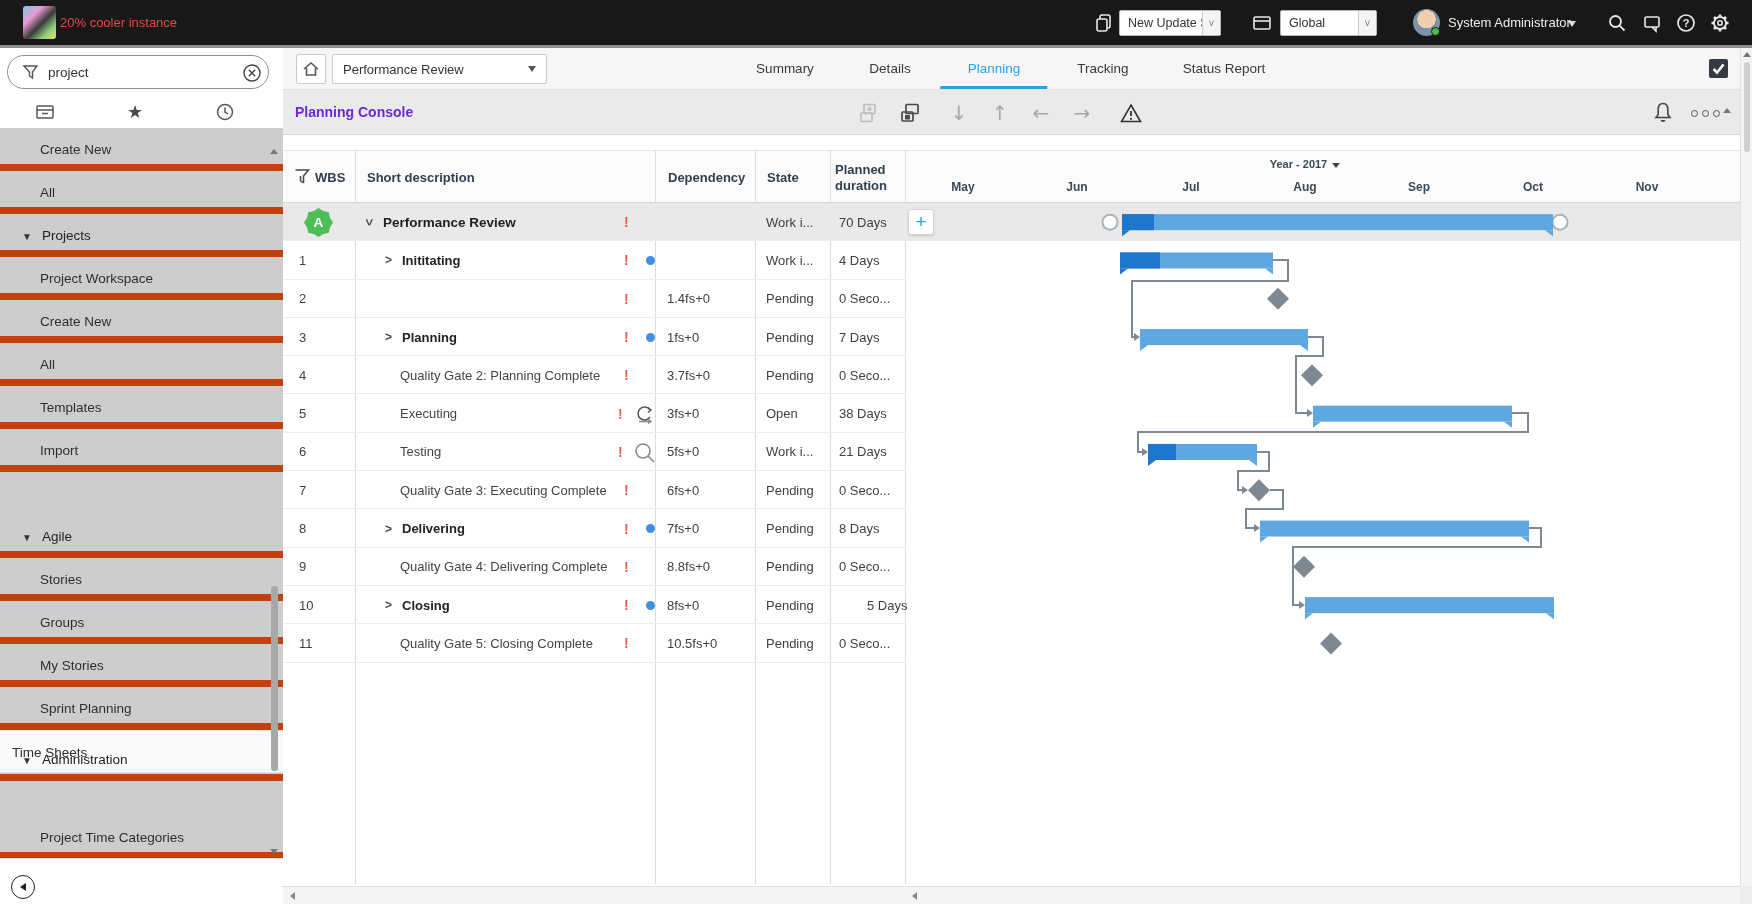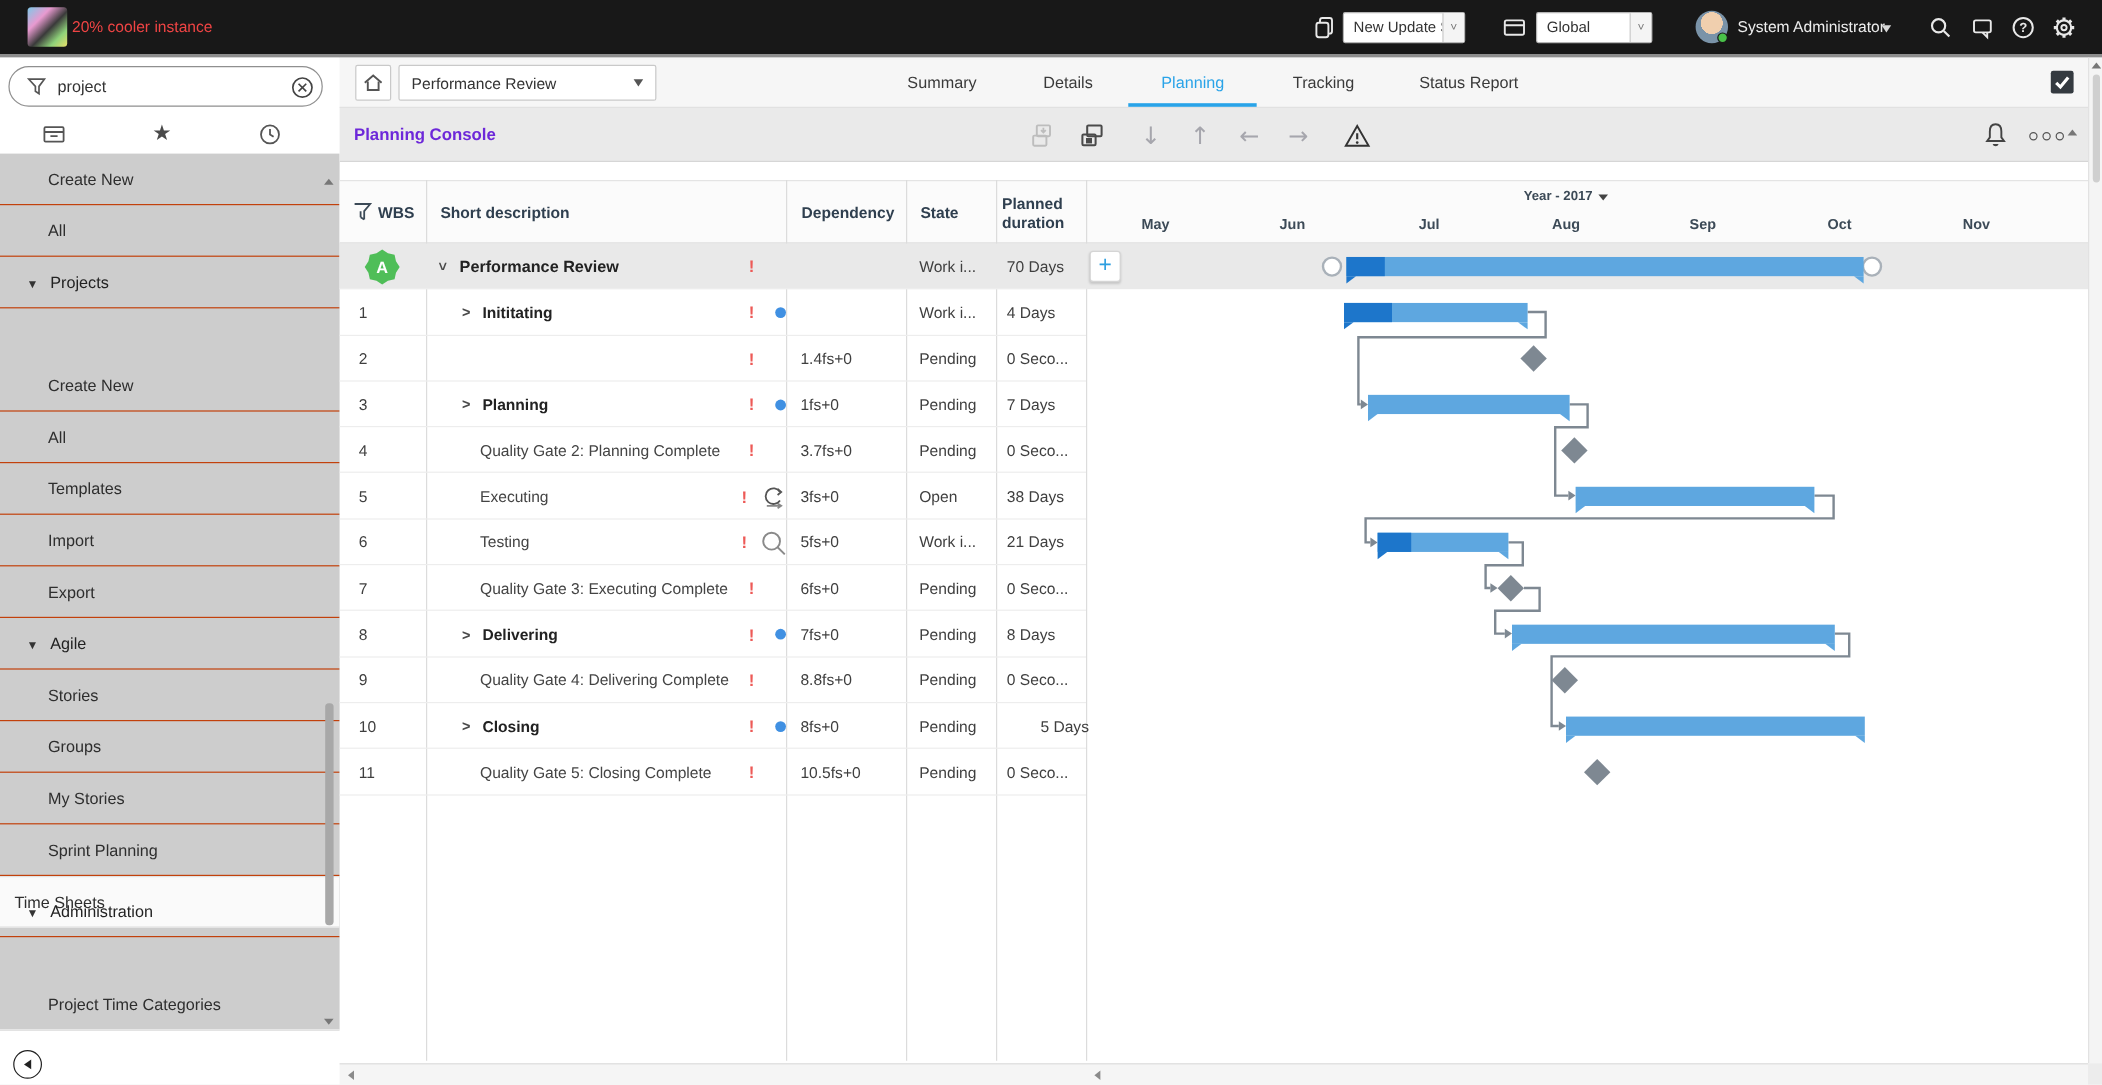--- a/index.html
+++ b/index.html
@@ -27,21 +27,21 @@
   .tri-down { width:0; height:0; border-left:4.5px solid transparent; border-right:4.5px solid transparent; border-top:6px solid #d8d8d8; display:inline-block; }
 
   
   .sidebar-top { position:absolute; left:0; top:48px; width:283px; height:80px; background:#fff; }
   .search-pill { position:absolute; left:7px; top:7px; width:262px; height:34px; border:1px solid #8f8f8f; border-radius:17px; background:#fff; }
   .search-input { position:absolute; left:40px; top:1px; width:180px; height:30px; border:none; outline:none; font-size:13.5px; color:#333; font-family:inherit; background:transparent; }
   .filter-tabs { position:absolute; left:0; top:47px; width:270px; height:33px; background:#fff; display:flex; }
   .ftab { flex:1; display:flex; align-items:center; justify-content:center; color:#555; }
   .side-menu { position:absolute; left:0; top:128px; width:283px; height:730px; background:#cdcdcd; overflow:hidden; }
   .side-item { position:absolute; left:0; width:283px; height:43px; line-height:43px; font-size:13.5px; color:#2e2e2e;
-               border-bottom:1px solid #c2410c; padding-left:40px; cursor:pointer; white-space:nowrap; }
+               border-bottom:7px solid #c2410c; padding-left:40px; cursor:pointer; white-space:nowrap; }
   .side-item.section { padding-left:22px; color:#222; }
   .side-item.section .sec-arrow { display:inline-block; font-size:10px; color:#333; margin-right:10px; }
   .side-item.toplevel { padding-left:12px; }
   .side-item.selected { background:#fafafa; border-bottom:1px solid #e2e2e2; border-top:1px solid #e2e2e2; }
   .side-scroll { position:absolute; left:268px; top:146px; width:13px; height:712px; }
   .side-scroll .thumb { position:absolute; left:3px; top:440px; width:7px; height:185px; background:#a8a8a8; border-radius:3px; }
   .tri-up-s { width:0; height:0; border-left:4px solid transparent; border-right:4px solid transparent; border-bottom:5px solid #777; }
   .tri-down-s { width:0; height:0; border-left:4px solid transparent; border-right:4px solid transparent; border-top:5px solid #777; }
   .side-footer { position:absolute; left:0; top:858px; width:283px; height:46px; background:#fff; border-top:1px solid #ddd; }
   .collapse-btn { position:absolute; left:11px; top:16px; width:24px; height:24px; border:1.6px solid #222; border-radius:50%;
@@ -202,25 +202,25 @@
             <circle cx="10" cy="10" r="7.5" fill="none" stroke="#555" stroke-width="1.5"></circle>
             <path d="M10 5.5 V10 L13 12" fill="none" stroke="#555" stroke-width="1.5"></path>
           </svg>
       </span>
     </div>
   </div>
   <nav class="side-menu">
       <div class="side-item" style="top: 0px;"><span>Create New</span></div>
       <div class="side-item" style="top: 43px;"><span>All</span></div>
       <div class="side-item section" style="top: 86px;"><span class="sec-arrow">▼</span><span>Projects</span></div>
+      <div class="side-item" style="top: 129px;"><span>Project Workspace</span></div>
       <div class="side-item" style="top: 172px;"><span>Create New</span></div>
       <div class="side-item" style="top: 215px;"><span>All</span></div>
       <div class="side-item" style="top: 258px;"><span>Templates</span></div>
       <div class="side-item" style="top: 301px;"><span>Import</span></div>
-      <div class="side-item" style="top: 344px;"><span>Export</span></div>
       <div class="side-item section" style="top: 387px;"><span class="sec-arrow">▼</span><span>Agile</span></div>
       <div class="side-item" style="top: 430px;"><span>Stories</span></div>
       <div class="side-item" style="top: 473px;"><span>Groups</span></div>
       <div class="side-item" style="top: 516px;"><span>My Stories</span></div>
       <div class="side-item" style="top: 559px;"><span>Sprint Planning</span></div>
       <div class="side-item selected toplevel" style="top: 602px;"><span>Time Sheets</span></div>
       <div class="side-item section" style="top: 610px;"><span class="sec-arrow">▼</span><span>Administration</span></div>
       <div class="side-item" style="top: 688px;"><span>Project Time Categories</span></div>
     </nav>
   <div class="side-scroll">

